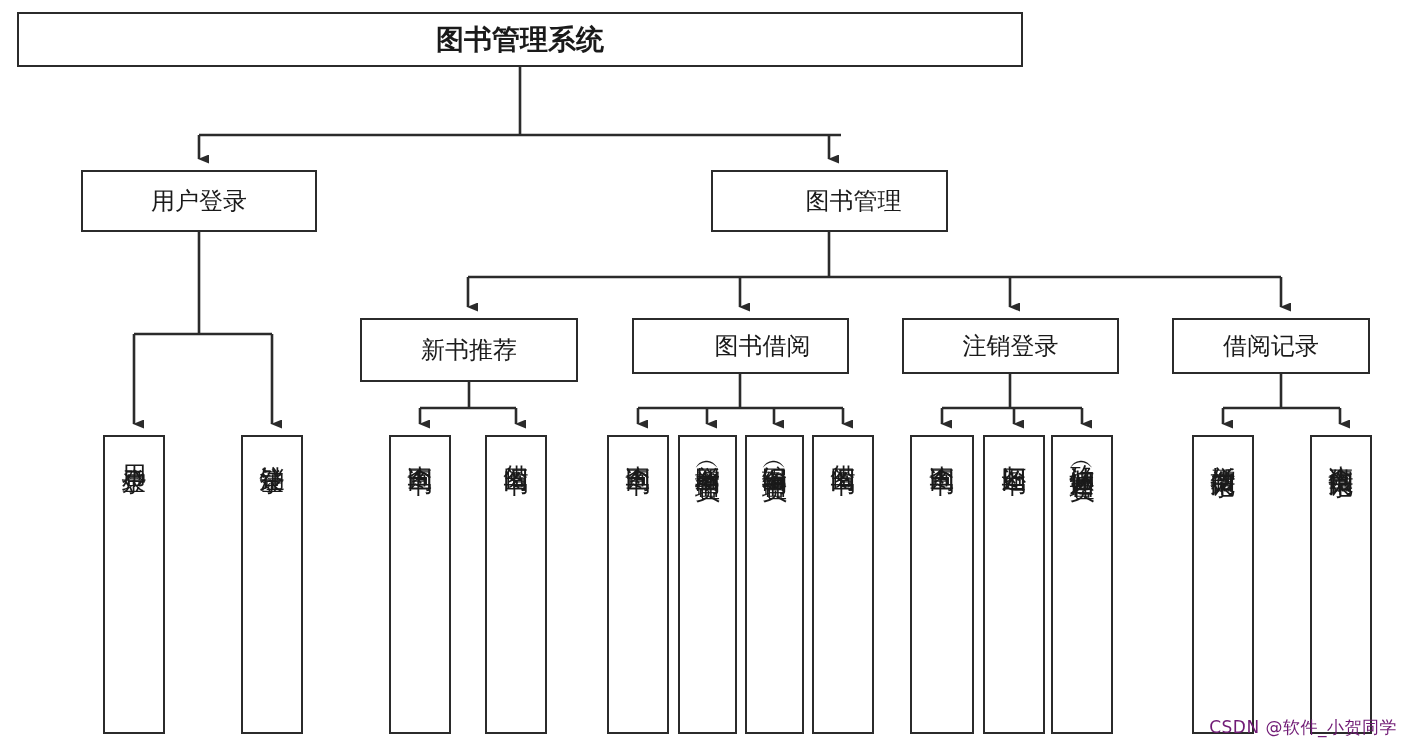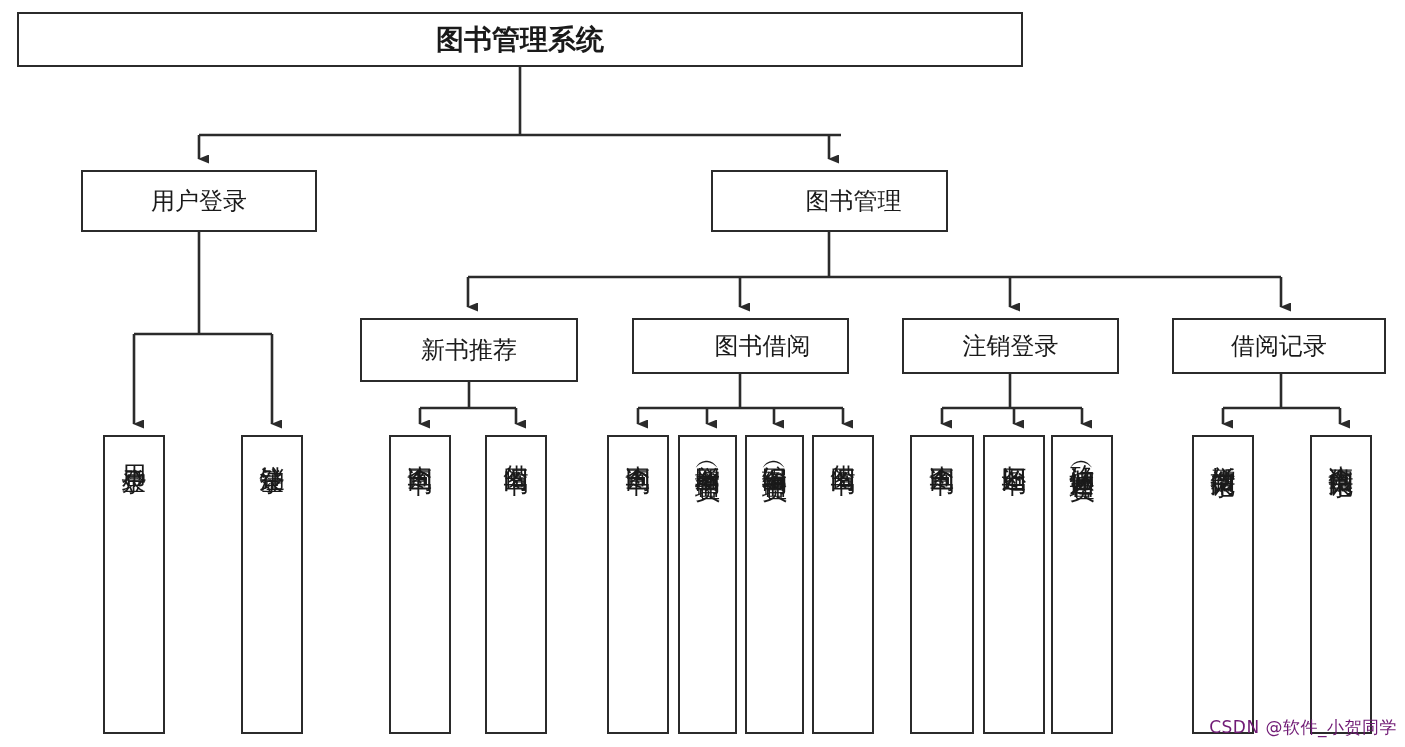--- a/index.html
+++ b/index.html
@@ -152,21 +152,21 @@
   </div>
 
   <div class="node horiz" style="left:632px; top:318px; width:217px; height:56px;padding-left:44px;">
     <span class="node-label">图书借阅</span>
   </div>
 
   <div class="node horiz" style="left:902px; top:318px; width:217px; height:56px;">
     <span class="node-label">注销登录</span>
   </div>
 
-  <div class="node horiz" style="left:1172px; top:318px; width:214px; height:56px;">
+  <div class="node horiz" style="left:1172px; top:318px; width:198px; height:56px;">
     <span class="node-label">借阅记录</span>
   </div>
 
   <div class="node vert" style="left:103px; top:435px; width:62px; height:299px;">
     <span class="node-label">用户登录</span>
   </div>
 
   <div class="node vert" style="left:241px; top:435px; width:62px; height:299px;">
     <span class="node-label">注销登录</span>
   </div>

